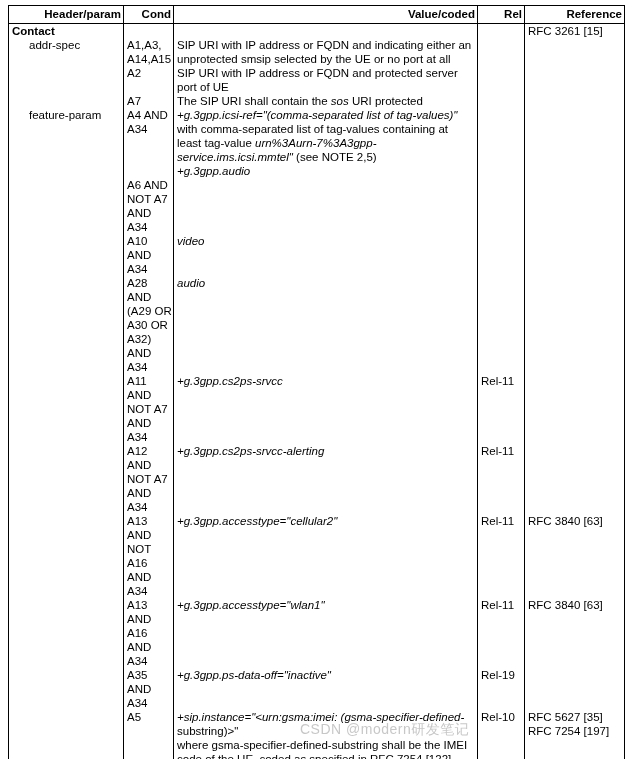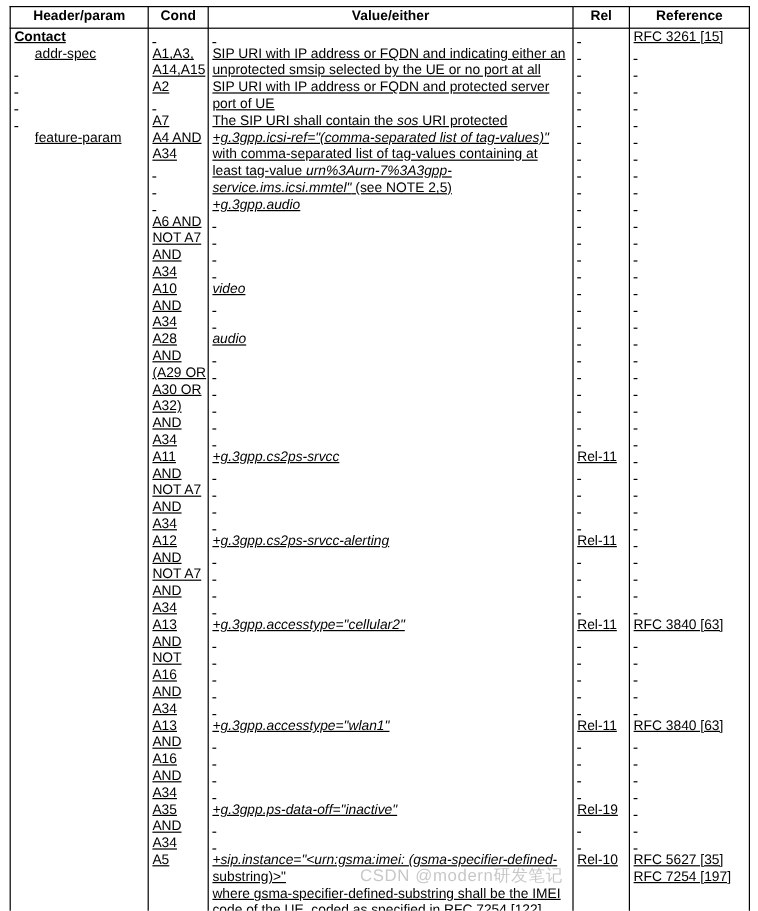--- a/index.html
+++ b/index.html
@@ -31,27 +31,27 @@
   table.spec col.c-rel   { width: 47px;  }
   table.spec col.c-ref   { width: 100px; }
 
   table.spec th, table.spec td {
     border: 1px solid #000;
     padding: 0 2px 0 3px;
     vertical-align: top;
     text-align: left;
   }
   table.spec thead th {
-    text-align: center;
+    text-align: right;
     font-weight: bold;
     height: 15px;
     line-height: 15px;
     padding: 1px 2px;
   }
-  .celllines { display: block; text-decoration: underline; }
+  .celllines { display: block; }
   .ln { display: block; height: 14px; line-height: 14px; white-space: nowrap; }
   .ind { padding-left: 17px; }
   .b { font-weight: bold; }
   .i { font-style: italic; }
 
   
   #watermark {
     position: absolute;
     left: 300px;
     top: 716px;
@@ -73,21 +73,21 @@
       <col class="c-hdr">
         <col class="c-cond">
         <col class="c-val">
         <col class="c-rel">
         <col class="c-ref">
     </colgroup>
     <thead>
       <tr>
         <th>Header/param</th>
         <th>Cond</th>
-        <th>Value/either</th>
+        <th>Value/coded</th>
         <th>Rel</th>
         <th>Reference</th>
       </tr>
     </thead>
     <tbody id="tbody">
         <tr>
           <td>
             <span class="celllines">
               <span class="ln b"><span>Contact</span></span>
               <span class="ln ind"><span>addr-spec</span></span>

